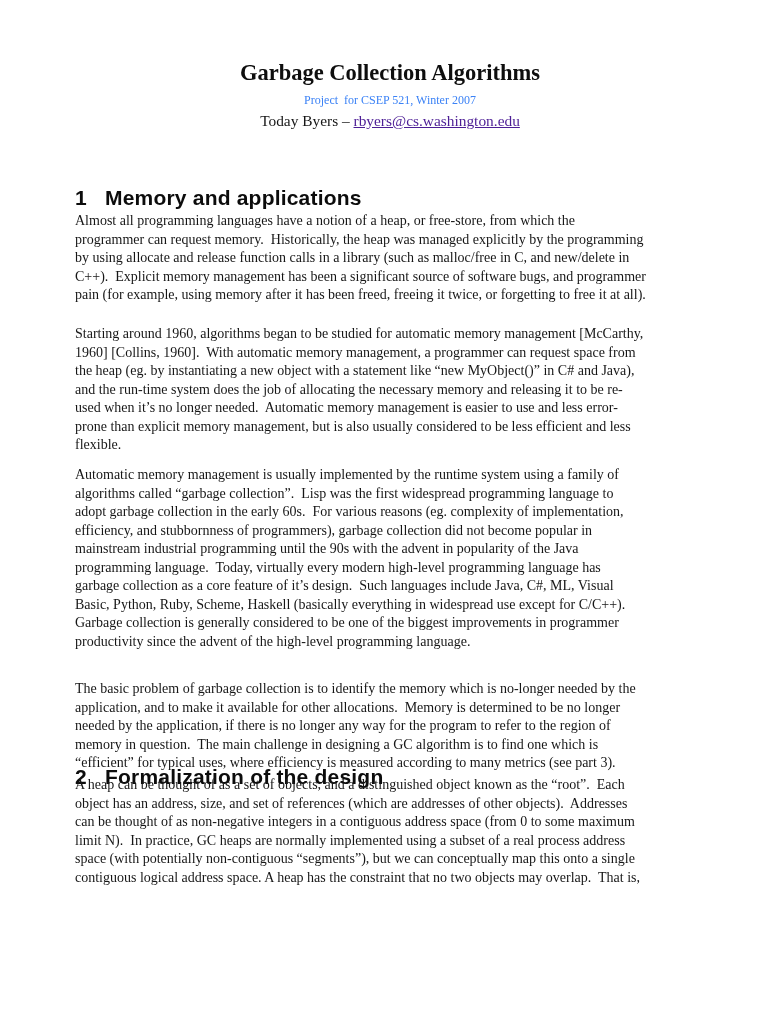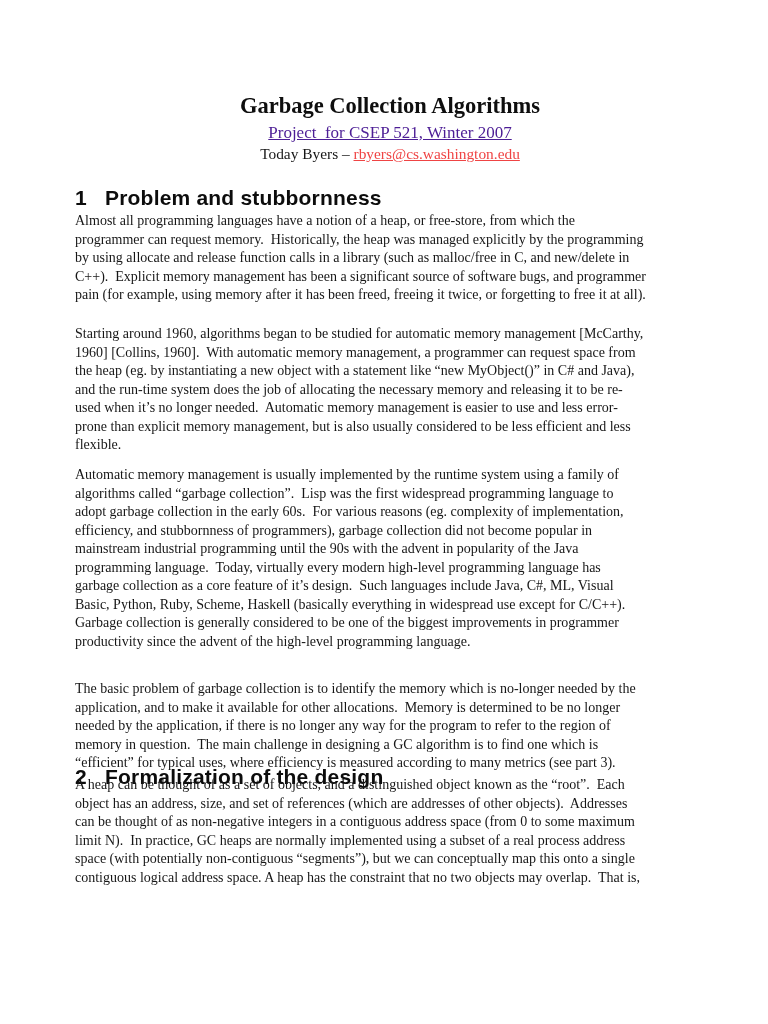--- a/index.html
+++ b/index.html
@@ -16,45 +16,44 @@
     font-family: "Liberation Serif", serif;
     color: #161616;
   }
   .doc-header {
     position: absolute;
     top: 0; left: 24px; width: 732px;
     text-align: center;
   }
   .doc-title {
     margin: 0;
-    padding-top: 91px;
+    padding-top: 58px;
     font-family: "Liberation Serif", serif;
     font-weight: 700;
     font-size: 22.5px;
     line-height: 30px;
     color: #0e0e0e;
     white-space: pre;
   }
   .doc-subtitle {
     margin-top: 2px;
-    font-size: 17px;
+    font-size: 12px;
     line-height: 20px;
     white-space: pre;
-    color: #4c1d95;
-    text-decoration: underline;
+    color: #3b82f6;
   }
   .doc-author {
     margin-top: 1px;
     font-size: 15.4px;
     line-height: 20px;
     white-space: pre;
     color: #161616;
   }
   a.email-link {
-    color: #ef4444;
+    color: #4c1d95;
     text-decoration: underline;
     cursor: pointer;
   }
   .sec-heading {
     position: absolute;
     left: 75px;
     display: flex;
     font-family: "Liberation Sans", sans-serif;
     font-weight: 700;
     font-size: 21px;
@@ -89,21 +88,21 @@
 <div class="page">
 
   <header class="doc-header">
     <h1 class="doc-title">Garbage Collection Algorithms</h1>
     <div class="doc-subtitle">Project  for CSEP 521, Winter 2007</div>
     <div class="doc-author"><span>Today Byers – </span><a class="email-link" href="#">rbyers@cs.washington.edu</a></div>
   </header>
 
   <div class="sec-heading" id="h-sec1">
     <span class="num">1</span>
-    <span class="label">Problem and stubbornness</span>
+    <span class="label">Memory and applications</span>
   </div>
 
   <div class="para" id="p-1a">Almost all programming languages have a notion of a heap, or free-store, from which the
 programmer can request memory.  Historically, the heap was managed explicitly by the programming
 by using allocate and release function calls in a library (such as malloc/free in C, and new/delete in
 C++).  Explicit memory management has been a significant source of software bugs, and programmer
 pain (for example, using memory after it has been freed, freeing it twice, or forgetting to free it at all).</div>
 
   <div class="para" id="p-1b">Starting around 1960, algorithms began to be studied for automatic memory management [McCarthy,
 1960] [Collins, 1960].  With automatic memory management, a programmer can request space from

